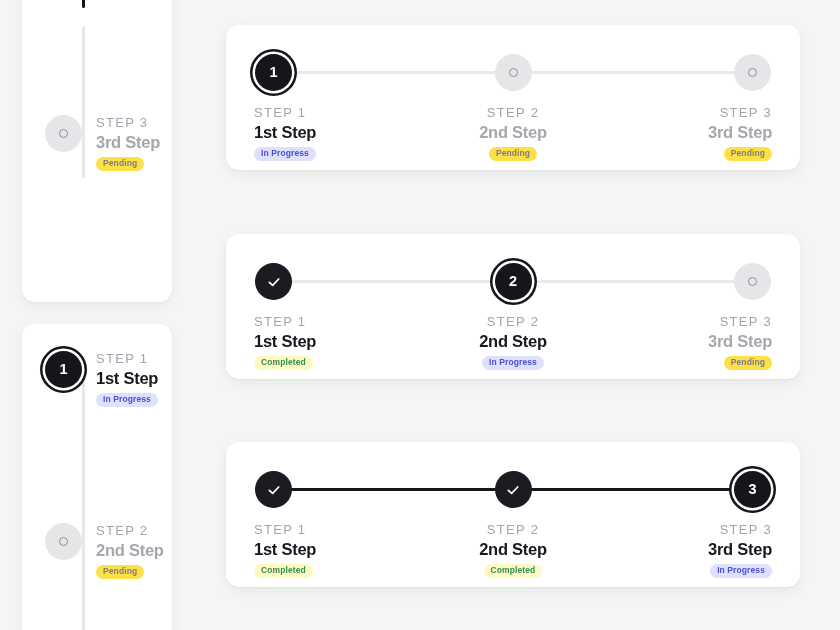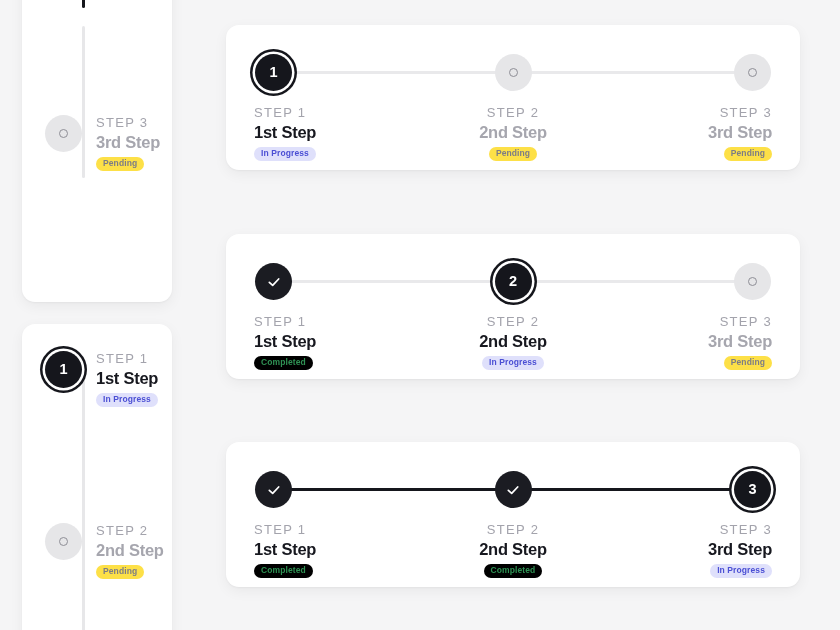--- a/index.html
+++ b/index.html
@@ -183,21 +183,21 @@
     display: inline-block;
     padding: 2.5px 7px 3px 7px;
     border-radius: 9px;
     font-size: 8.5px;
     font-weight: 700;
     letter-spacing: .1px;
     line-height: 1;
     white-space: nowrap;
   }
   .badge.progress  { background: #dfe0fb; color: #4b4fd4; }
-  .badge.completed { background: #000000; color: #2f9254; }
+  .badge.completed { background: #fef9c3; color: #2f9254; }
   .badge.pending   { background: #fde047; color: #7c7c86; }
 </style>
 </head>
 <body>
 
 <div class="card v-card" id="vcard-1">
   <div class="v-steps">
 
     <div class="v-line dark" style="top:-90px; height:182px;"></div>
     <div class="v-line light" style="top:110px; height:152px;"></div>

